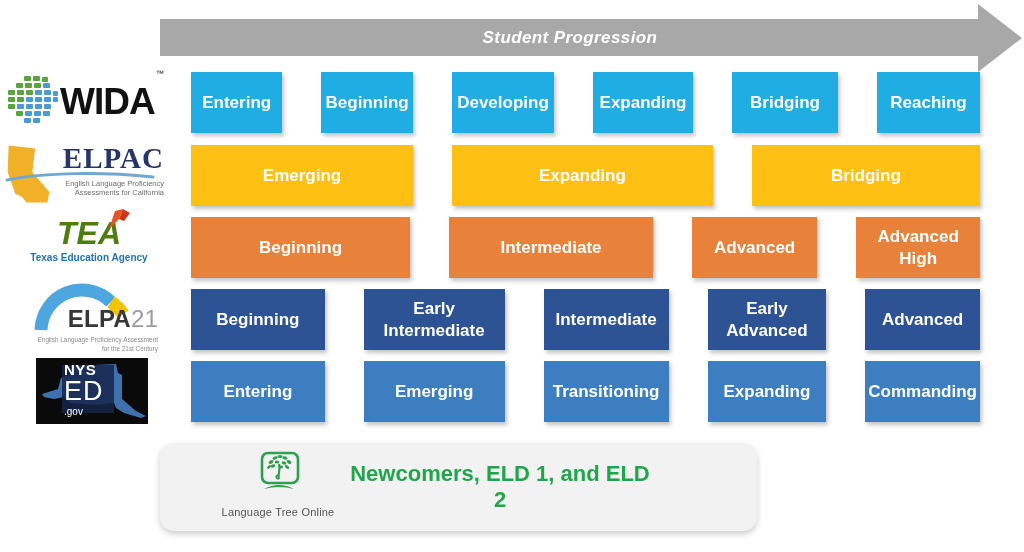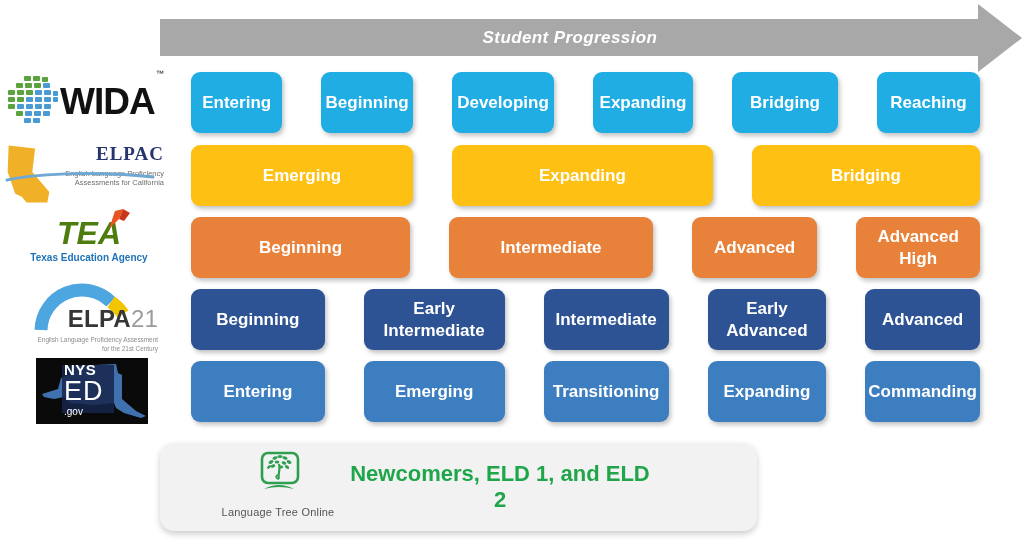--- a/index.html
+++ b/index.html
@@ -10,37 +10,37 @@
   .arrow-body{position:absolute;left:160px;top:19px;width:820px;height:37px;background:#a8a8a8;
               display:flex;align-items:center;justify-content:center;}
   .arrow-head{position:absolute;left:978px;top:4px;width:0;height:0;
               border-left:44px solid #a8a8a8;border-top:34px solid transparent;border-bottom:34px solid transparent;}
   .arrow-label{color:#ffffff;font-weight:bold;font-style:italic;font-size:17px;letter-spacing:.4px;}
 
   
   .row{position:absolute;left:163px;width:817px;height:61px;display:flex;gap:11px;}
   .box{display:flex;align-items:center;justify-content:center;color:#fff;font-weight:bold;
        font-size:17px;text-align:center;white-space:pre-line;line-height:1.25;
-       border-radius:9px;box-shadow:2px 3px 4px rgba(125,125,125,.45);margin-left:28px;}
+       border-radius:0;box-shadow:2px 3px 4px rgba(125,125,125,.45);margin-left:28px;}
   .r-wida  .box{background:#1fade4;}
   .r-elpac .box{background:#fdc013;}
   .r-tea   .box{background:#e8823b;}
   .r-elpa21 .box{background:#2e5394;}
   .r-nysed .box{background:#3c7ec0;}
 
   
   .logo{position:absolute;}
   
   .l-wida{left:6px;top:74px;display:flex;align-items:center;}
   .wida-name{font-size:37px;font-weight:bold;color:#111;letter-spacing:-1px;line-height:1;}
   .wida-tm{font-size:8px;color:#111;vertical-align:top;position:relative;top:-14px;left:1px;}
   
   .l-elpac{left:2px;top:142px;display:flex;align-items:flex-start;width:162px;}
   .elpac-text{position:relative;margin-left:-14px;margin-top:2px;width:132px;text-align:right;}
-  .elpac-name{font-family:"Liberation Serif",serif;font-weight:bold;color:#27356e;font-size:19px;
+  .elpac-name{font-family:"Liberation Serif",serif;font-weight:bold;color:#27356e;font-size:29px;
               letter-spacing:1px;line-height:1;}
   .elpac-swoosh{position:absolute;left:-34px;top:26px;}
   .elpac-sub{font-size:7.5px;color:#6d6d6d;line-height:1.2;margin-top:6px;}
   
   .l-tea{left:28px;top:217px;width:122px;text-align:center;}
   .tea-name{position:relative;display:inline-block;font-size:32px;font-weight:900;font-style:italic;
             color:#4d7c0f;letter-spacing:0;line-height:1;}
   .tea-flag{position:absolute;right:-10px;top:-8px;}
   .tea-sub{font-size:10px;font-weight:bold;color:#2173b9;margin-top:3px;white-space:nowrap;}
   

